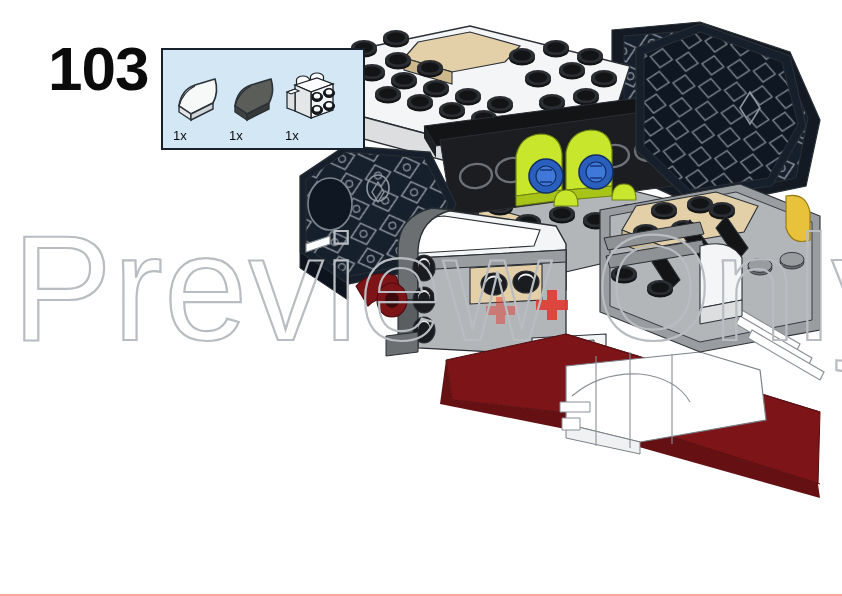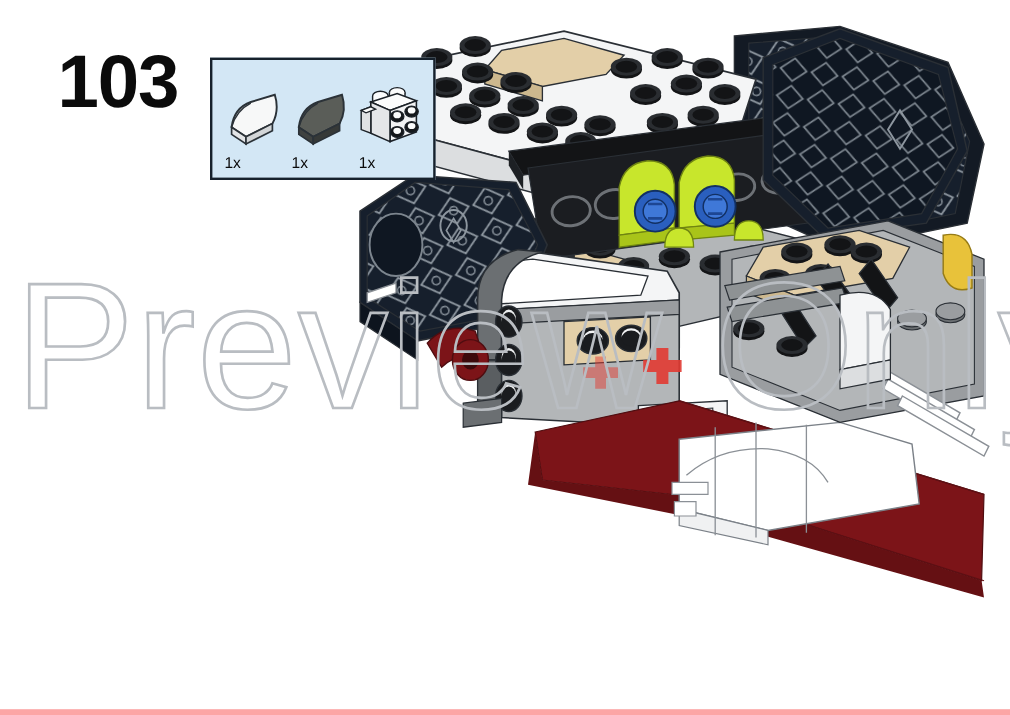--- a/index.html
+++ b/index.html
@@ -7,39 +7,39 @@
     width:842px;height:596px;
     background:#ffffff;
     font-family:"Liberation Sans", sans-serif;
     overflow:hidden;
     position:relative;
   }
   #page{
     position:absolute;inset:0;
     width:842px;height:596px;
     background:#ffffff;
-    border-bottom:5px solid #fca5a5;
+    border-bottom:2px solid #fca5a5;
     box-sizing:border-box;
     overflow:hidden;
   }
 
   
   #step-number{
     position:absolute;left:48px;top:38px;
     font-size:62px;font-weight:bold;
     color:#0b0b0b;
     letter-spacing:-1px;
     line-height:1;
     font-family:"Liberation Sans", sans-serif;
   }
 
   
   #parts-callout{
-    position:absolute;left:175px;top:48px;
-    width:188px;height:102px;
+    position:absolute;left:161px;top:48px;
+    width:204px;height:102px;
     background:#d3e7f5;
     border:2.5px solid #16212c;
     box-sizing:border-box;
   }
   .part-cell{
     position:absolute;bottom:4px;
     width:58px;text-align:center;
   }
   .part-art{height:58px;position:relative;}
   .part-qty{

